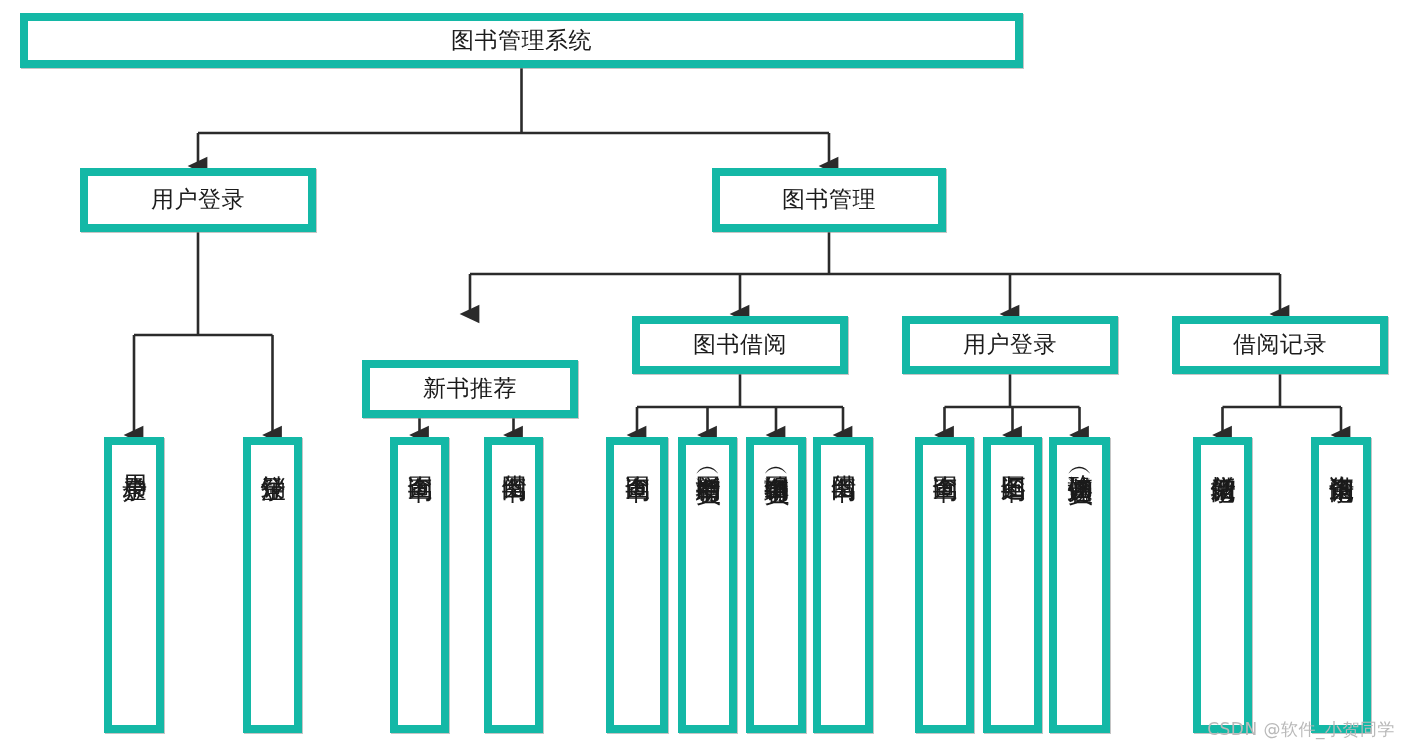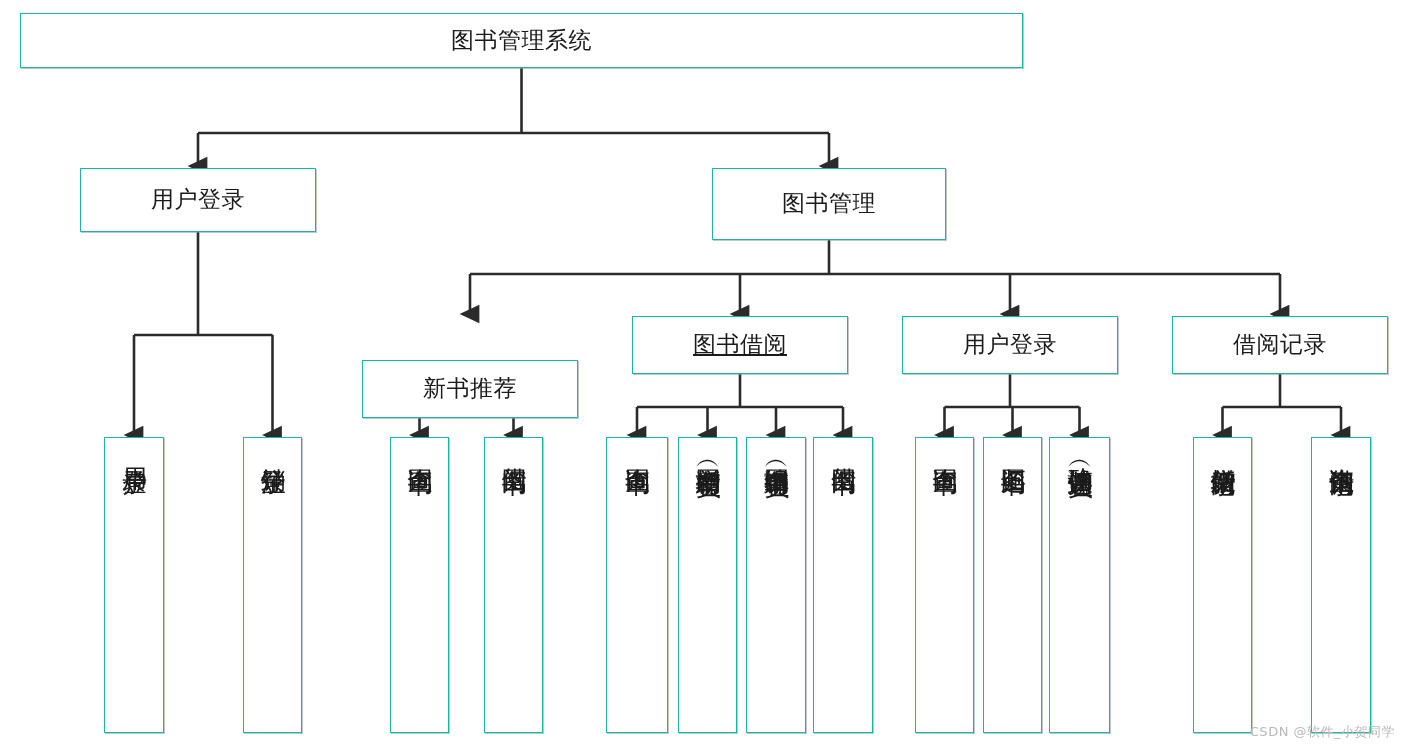--- a/index.html
+++ b/index.html
@@ -23,21 +23,21 @@
     position: absolute;
     left: 0;
     top: 0;
     width: 1405px;
     height: 747px;
     pointer-events: none;
   }
   .node {
     position: absolute;
     box-sizing: border-box;
-    border: 1px solid #14b8a6;
+    border: 8px solid #14b8a6;
     background: #ffffff;
     display: flex;
     align-items: center;
     justify-content: center;
     color: #1b1b1b;
     box-shadow: 1px 1px 0 rgba(150,150,150,0.55);
   }
   .node .lbl {
     display: block;
     text-align: center;
@@ -57,21 +57,21 @@
     writing-mode: vertical-rl;
     text-orientation: upright;
     font-size: 25px;
     line-height: 1.06;
     letter-spacing: 1px;
   }
   #watermark {
     position: absolute;
     right: 10px;
     bottom: 6px;
-    font-size: 13px;
+    font-size: 17px;
     color: #b9b9b9;
     letter-spacing: 0.5px;
     white-space: nowrap;
     font-family: "DejaVu Sans", "Liberation Sans", sans-serif;
   }
 </style>
 </head>
 <body>
 
 <div id="stage">
@@ -119,28 +119,28 @@
       </g>
   </svg>
 
   <div class="node horiz" style="left: 20px; top: 13px; width: 1003px; height: 55px;">
     <span class="lbl">图书管理系统</span>
   </div>
 
   <div class="node horiz" style="left: 80px; top: 168px; width: 236px; height: 64px;">
     <span class="lbl">用户登录</span>
   </div>
-  <div class="node horiz" style="left: 712px; top: 168px; width: 234px; height: 72px;">
+  <div class="node horiz" style="left: 712px; top: 168px; width: 234px; height: 64px;">
     <span class="lbl">图书管理</span>
   </div>
 
   <div class="node horiz" style="left: 362px; top: 316px; width: 216px; height: 58px; margin-top: 44px;">
     <span class="lbl">新书推荐</span>
   </div>
-  <div class="node horiz" style="left: 632px; top: 316px; width: 216px; height: 58px; text-decoration: underline;">
+  <div class="node horiz" style="left: 632px; top: 316px; width: 216px; height: 58px;">
     <span class="lbl">图书借阅</span>
   </div>
   <div class="node horiz" style="left: 902px; top: 316px; width: 216px; height: 58px;">
     <span class="lbl">用户登录</span>
   </div>
   <div class="node horiz" style="left: 1172px; top: 316px; width: 216px; height: 58px;">
     <span class="lbl">借阅记录</span>
   </div>
 
   <div class="node vert" style="left: 104px; top: 437px; width: 60px; height: 296px;">

